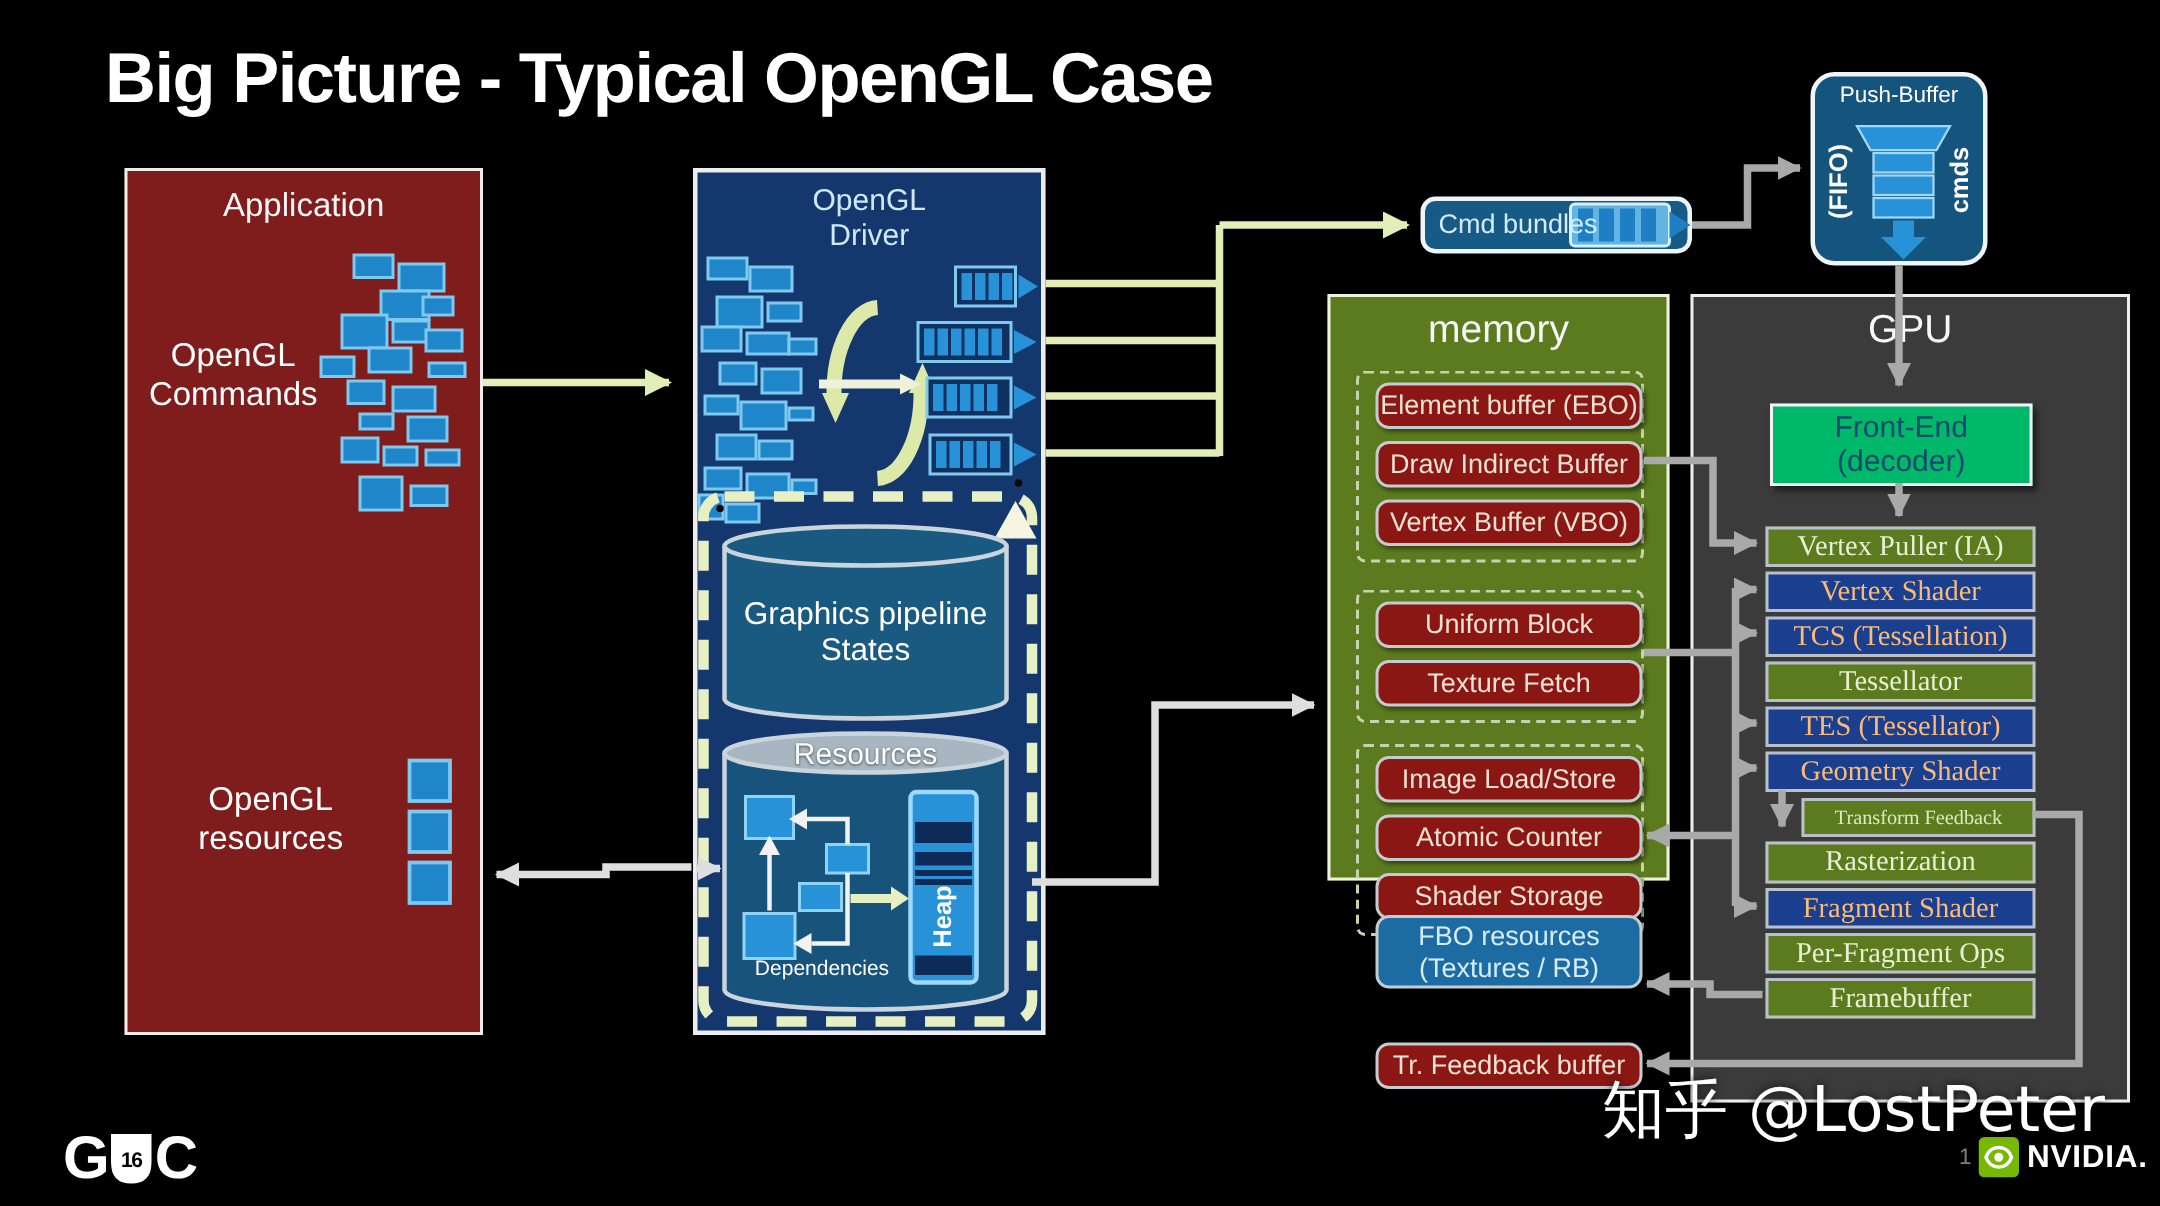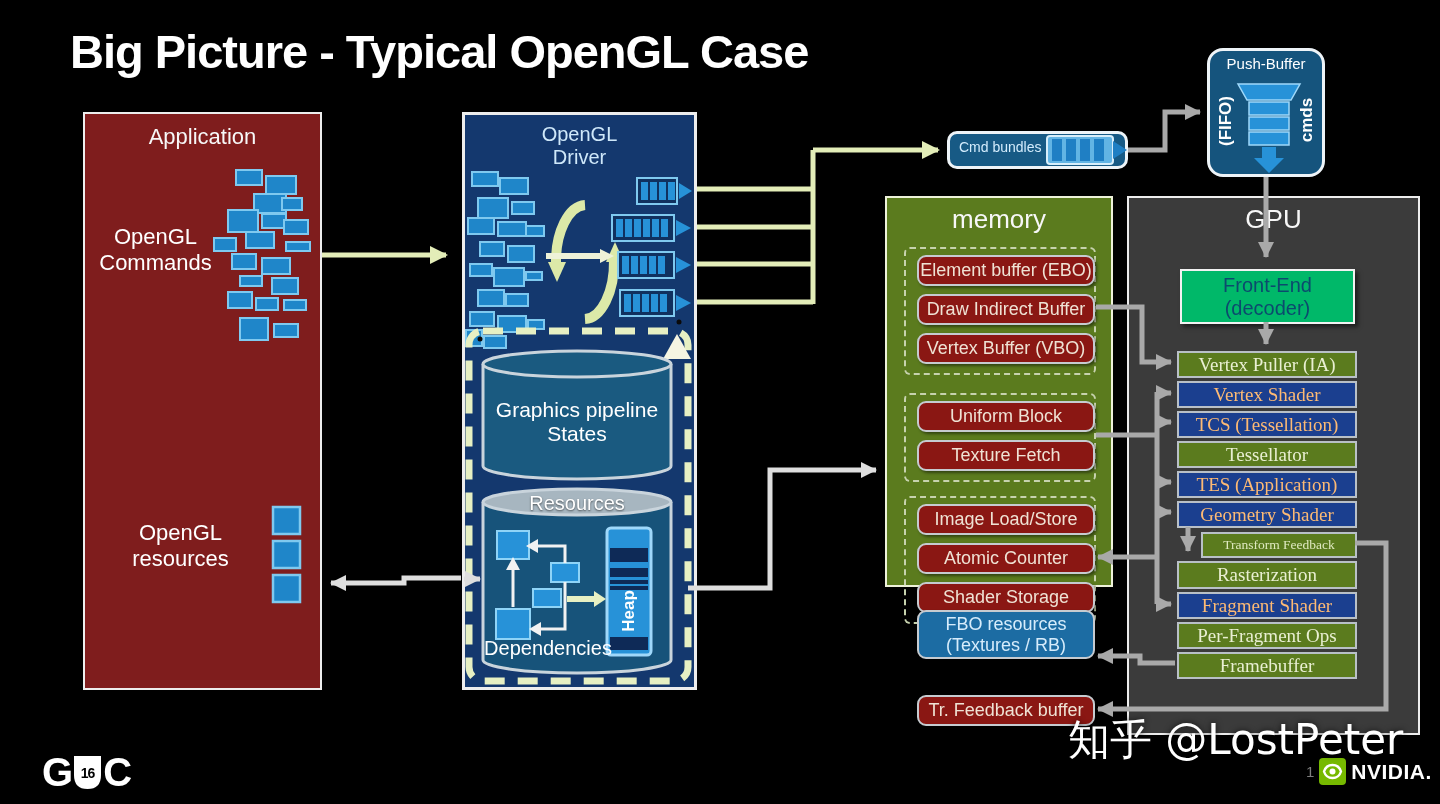--- a/index.html
+++ b/index.html
@@ -62,21 +62,21 @@
 Commands</div>
   <div class="lbl preline" style="left:108px;top:520px;width:145px;text-align:center;font-size:22px;line-height:26px;">OpenGL
 resources</div>
 
   <div class="bigbox drv-box" style="left:462px;top:112px;width:235px;height:578px;">
     <div class="boxtitle preline" style="position:absolute;top:8px;font-size:20px;line-height:23px;color:#cfe8fa;font-weight:normal;">OpenGL
 Driver</div>
   </div>
 
   <div class="roundbox cmdb"></div>
-  <div class="lbl" style="left:959px;top:139px;font-size:14px;color:#d3ecfd;">Cmd bundles</div>
+  <div class="lbl" style="left:959px;top:139px;font-size:18px;color:#d3ecfd;">Cmd bundles</div>
 
   <div class="roundbox pushb"></div>
   <div class="lbl" style="left:1207px;top:55px;width:118px;text-align:center;font-size:15px;">Push-Buffer</div>
   <div class="vlabel" style="left:1182px;top:110px;width:90px;height:22px;font-size:17px;">(FIFO)</div>
   <div class="vlabel" style="left:1263px;top:109px;width:90px;height:22px;font-size:17px;">cmds</div>
 
   <div class="bigbox mem-box" style="left:885px;top:196px;width:228px;height:391px;">
     <div class="boxtitle" style="position:absolute;top:6px;font-size:26px;font-weight:normal;">memory</div>
     <div class="mgroup" style="left:17px;top:49px;width:192px;height:128px;"></div>
     <div class="mgroup" style="left:17px;top:195px;width:192px;height:89px;"></div>
@@ -95,21 +95,21 @@
   </div>
 
   <div class="bigbox gpu-box" style="left:1127px;top:196px;width:293px;height:539px;">
     <div class="boxtitle" style="position:absolute;top:6px;font-size:26px;font-weight:normal;">GPU</div>
     <div class="frontend preline">Front-End
 (decoder)</div>
     <div class="stage olive" style="top:153px;">Vertex Puller (IA)</div>
     <div class="stage blue" style="top:183px;">Vertex Shader</div>
     <div class="stage blue" style="top:213px;">TCS (Tessellation)</div>
     <div class="stage olive" style="top:243px;">Tessellator</div>
-    <div class="stage blue" style="top:273px;">TES (Application)</div>
+    <div class="stage blue" style="top:273px;">TES (Tessellator)</div>
     <div class="stage blue" style="top:303px;">Geometry Shader</div>
     <div class="stage tf" style="top:334px;">Transform Feedback</div>
     <div class="stage olive" style="top:363px;height:28px;">Rasterization</div>
     <div class="stage blue" style="top:394px;">Fragment Shader</div>
     <div class="stage olive" style="top:424px;">Per-Fragment Ops</div>
     <div class="stage olive" style="top:454px;">Framebuffer</div>
   </div>
 
   <svg class="overlay" width="1440" height="804" viewBox="0 0 1440 804">
     <defs>
@@ -315,21 +315,21 @@
       <polyline points="1157,557 1098,557" marker-end="url(#ag)"></polyline>
       <polyline points="1175,663 1140,663 1140,656 1098,656" marker-end="url(#ag)"></polyline>
       <polyline points="1355,543 1386,543 1386,709 1098,709" marker-end="url(#ag)"></polyline>
       <polyline points="1188,527 1188,551" marker-end="url(#ag)"></polyline>
     </g>
   </svg>
 
   <div class="lbl preline" style="left:487px;top:398px;width:180px;text-align:center;font-size:21px;line-height:24px;">Graphics pipeline
 States</div>
   <div class="lbl" style="left:487px;top:492px;width:180px;text-align:center;font-size:20px;text-shadow:0 1px 2px rgba(0,0,0,.6);">Resources</div>
-  <div class="lbl" style="left:473px;top:637px;width:150px;text-align:center;font-size:20px;">Dependencies</div>
+  <div class="lbl" style="left:473px;top:637px;width:150px;text-align:center;font-size:14px;">Dependencies</div>
   <div class="vlabel" style="left:589px;top:601px;width:80px;height:20px;font-size:17px;">Heap</div>
 
   <div class="gdc">
     <span>G</span>
     <span class="shield">
       <svg width="29" height="36" viewBox="0 0 29 36">
         <path d="M1,1 H28 V20 Q28,34 14.5,34 Q1,34 1,20 Z" fill="#fff"></path>
         <text x="14.5" y="23" text-anchor="middle" font-size="14" font-weight="bold" fill="#000" font-family="Liberation Sans, sans-serif">16</text>
       </svg>
     </span>

